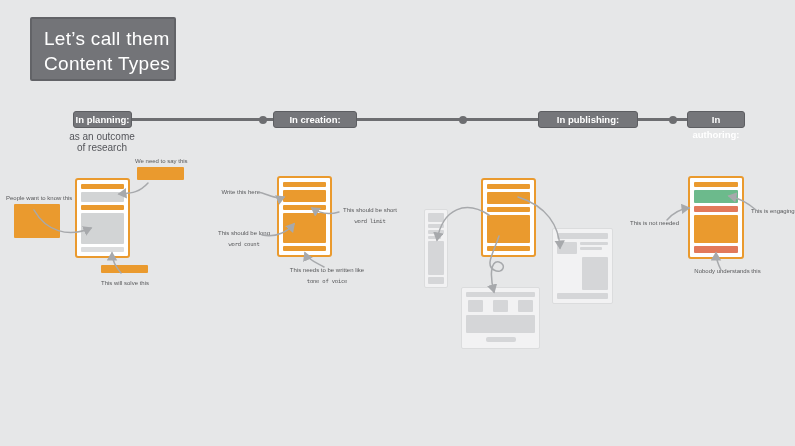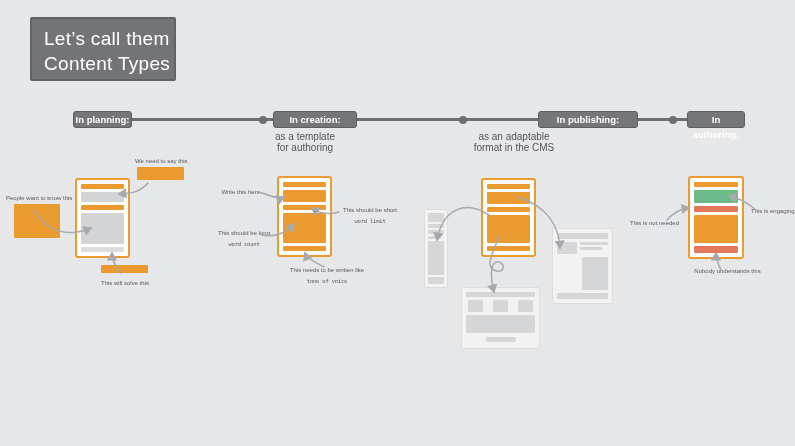--- a/index.html
+++ b/index.html
@@ -61,27 +61,23 @@
   <div class="timeline-line"></div>
   <div class="dot" style="left:259px;"></div>
   <div class="dot" style="left:459px;"></div>
   <div class="dot" style="left:669px;"></div>
 
   <div class="stage-box" style="left:73px;width:59px;">In planning:</div>
   <div class="stage-box" style="left:273px;width:84px;">In creation:</div>
   <div class="stage-box" style="left:490px;width:100px;margin-left:48px;">In publishing:</div>
   <div class="stage-box" style="left:687px;width:58px;">In authoring:</div>
 
-  <div class="sub" style="left:250px;width:110px;">
-    <div>as a template</div>
-    <div>for authoring</div>
-  </div>
-  <div class="sub" style="left:458px;width:112px;">
-    <div>as an adaptable</div>
-    <div>format in the CMS</div>
+  <div class="sub" style="left:47px;width:110px;">
+    <div>as an outcome</div>
+    <div>of research</div>
   </div>
 
   <div class="card" style="left:75px;top:178px;width:55px;height:80px;">
     <div class="bar orange" style="height:5px;"></div>
     <div class="bar gray" style="height:10px;"></div>
     <div class="bar orange" style="height:5px;"></div>
     <div class="bar gray" style="height:31px;"></div>
     <div class="bar lgray" style="height:5px;"></div>
   </div>
   <div class="note" style="left:135px;top:158px;">We need to say this</div>

